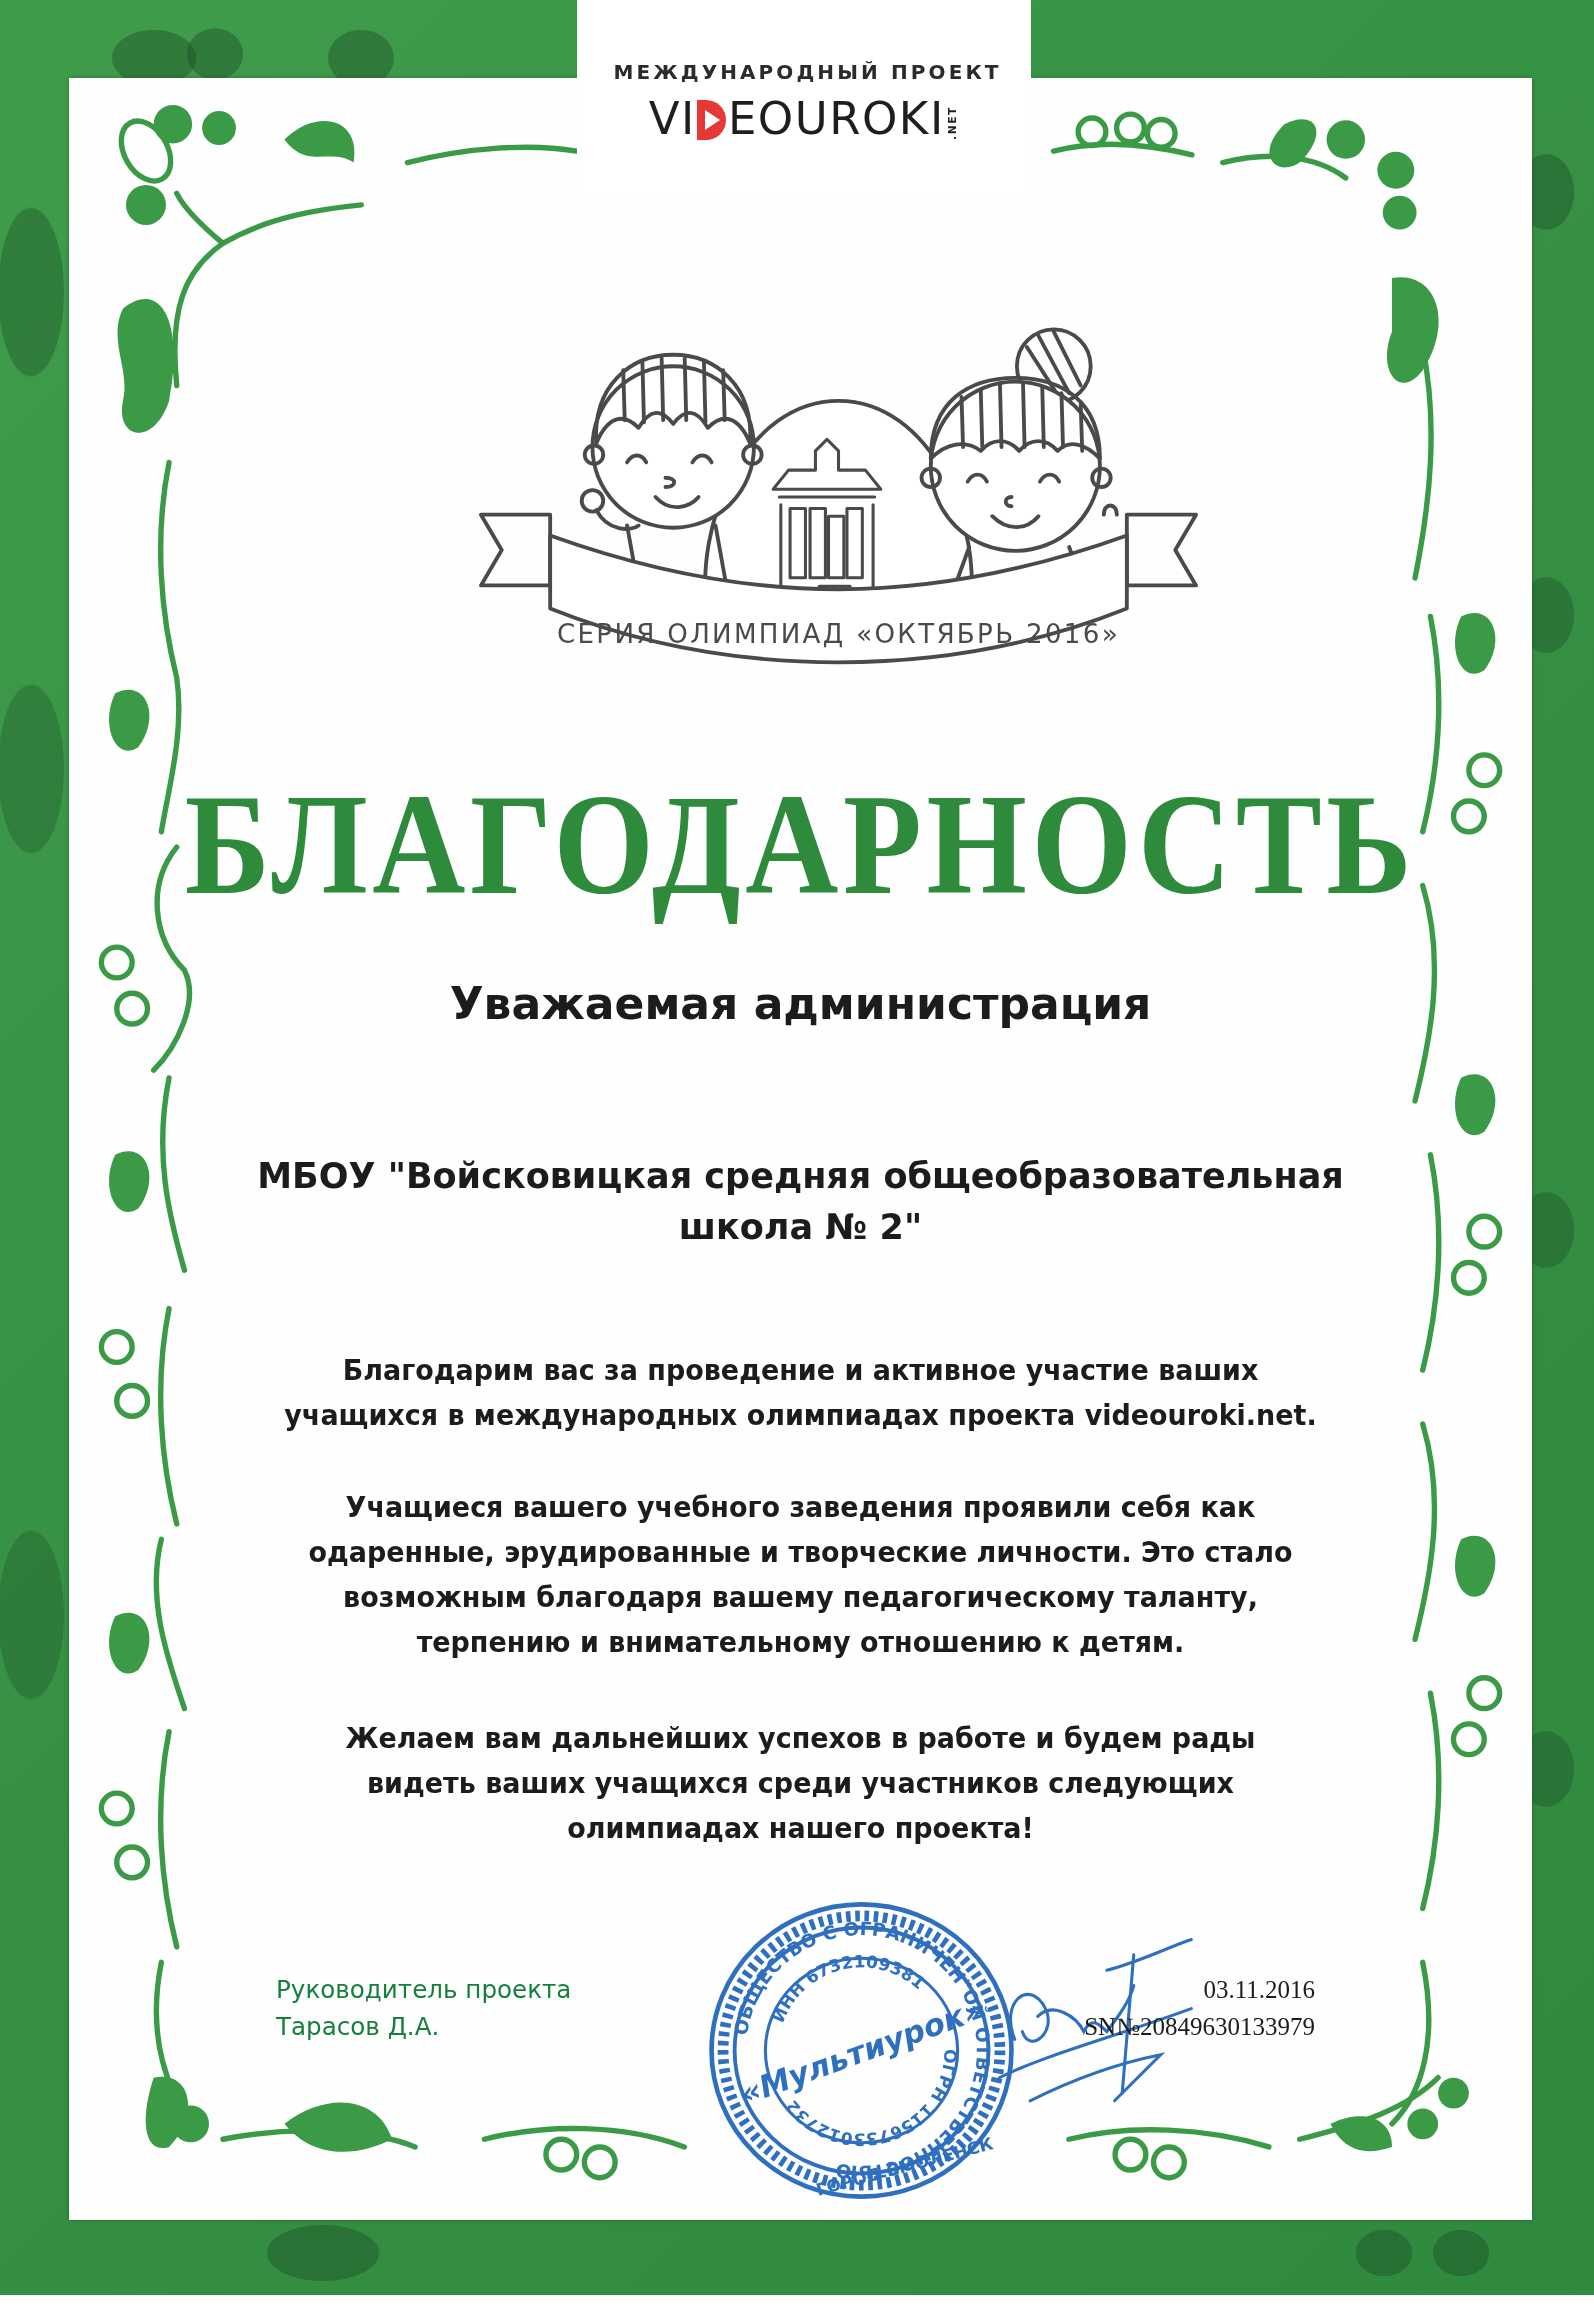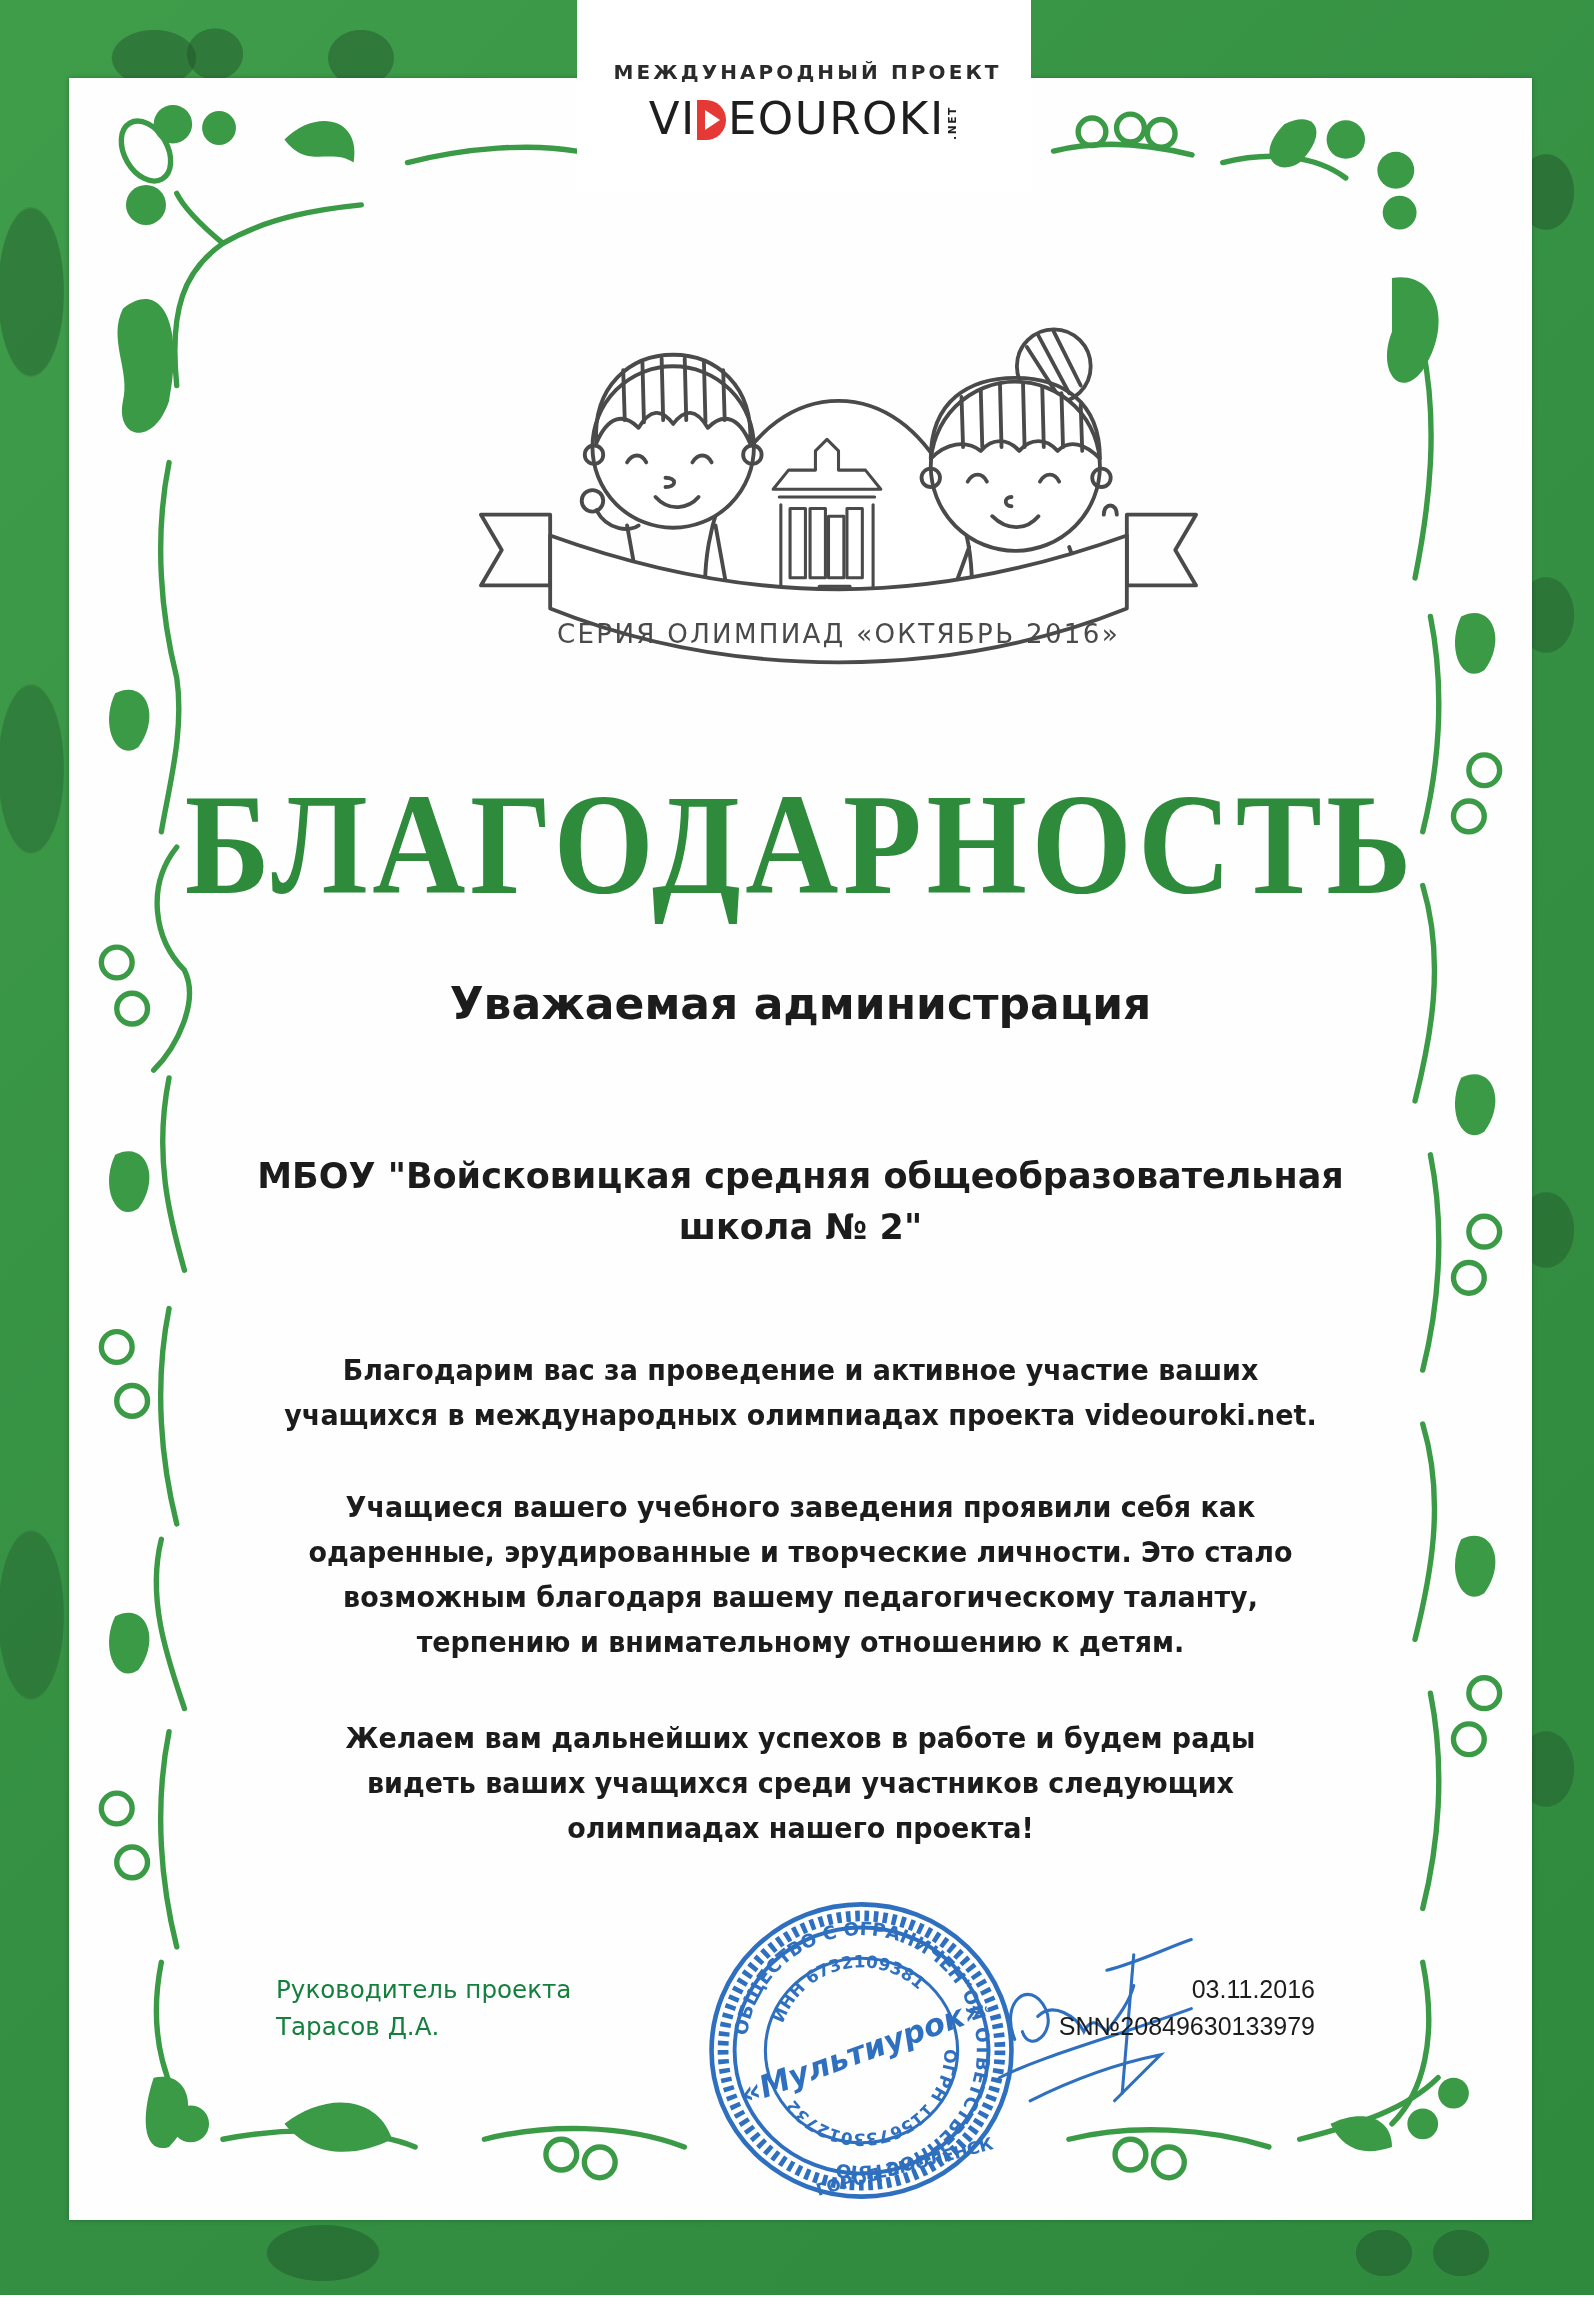--- a/index.html
+++ b/index.html
@@ -82,21 +82,21 @@
     .para1 { top: 1270px; }
     .para2 { top: 1407px; }
     .para3 { top: 1638px; }
     .line { display: block; }
     .footer-left {
       position: absolute; left: 207px; top: 1893px;
       font-family: "DejaVu Sans", sans-serif; font-size: 24.6px; line-height: 37px; color: #15803d;
     }
     .footer-right {
       position: absolute; right: 217px; top: 1893px; text-align: right;
-      font-family: Liberation Sans, sans-serif; font-size: 25px; line-height: 37px; color: #1c1c1c;
+      font-family: Liberation Serif, serif; font-size: 25px; line-height: 37px; color: #1c1c1c;
     }
     .stamp { position: absolute; left: 631px; top: 1811px; width: 323px; height: 323px; }
     .signature { position: absolute; left: 915px; top: 1846px; width: 215px; height: 200px; }
   </style>
 </head>
 <body>
 
 <div class="page">
   <div class="sheet">
 

